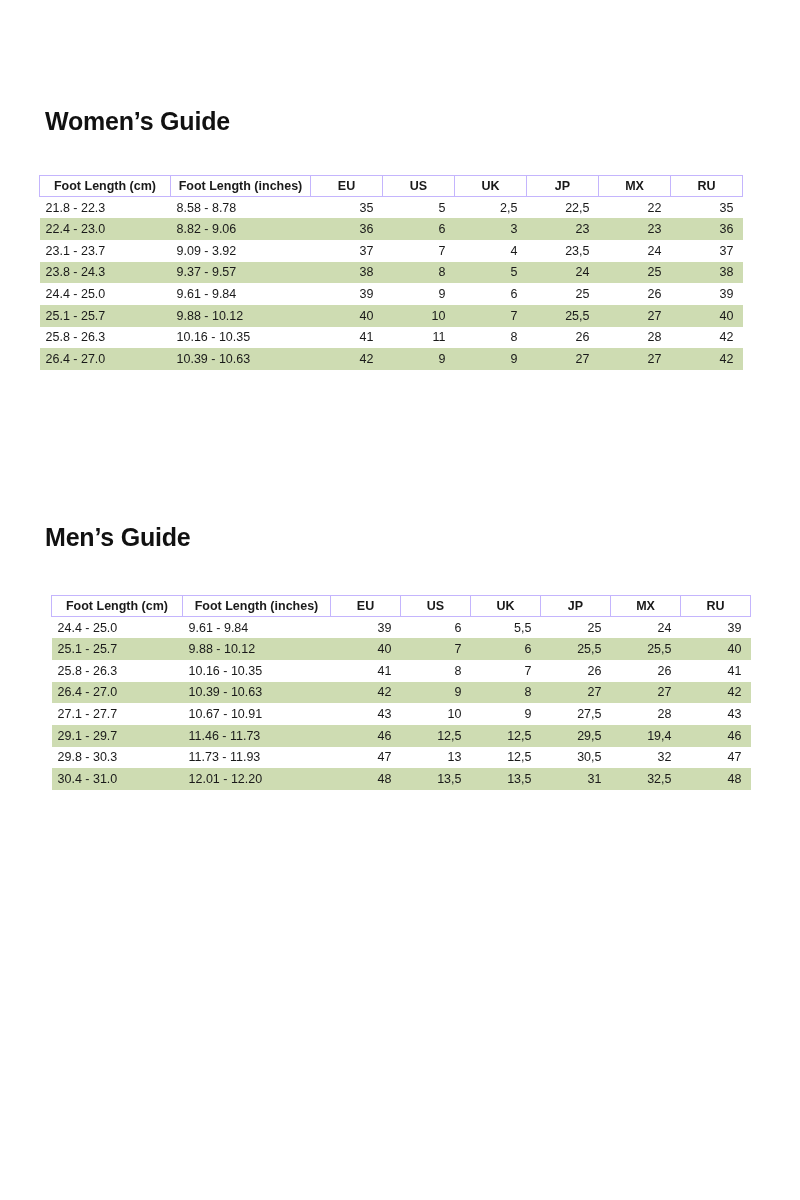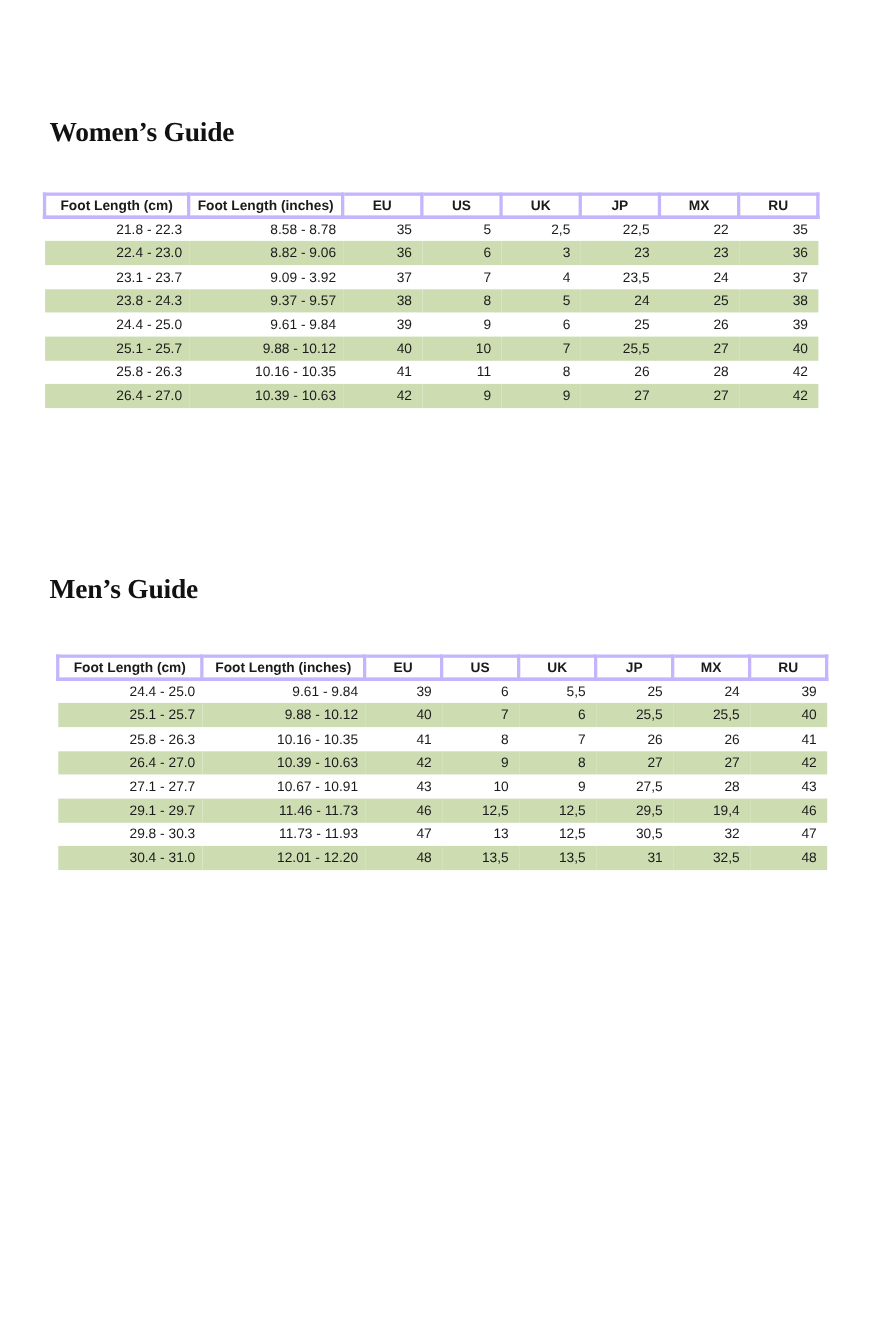--- a/index.html
+++ b/index.html
@@ -11,21 +11,21 @@
     width: 800px;
     height: 1200px;
     position: relative;
     font-family: "Liberation Sans", sans-serif;
     color: #000000;
     -webkit-font-smoothing: antialiased;
   }
 
   .section-title {
     position: absolute;
-    font-family: Liberation Serif, serif;
+    font-family: Liberation Sans, sans-serif;
     font-size: 25px;
     font-weight: bold;
     letter-spacing: -0.2px;
     color: #111111;
     white-space: nowrap;
   }
   #womens-title { left: 45px; top: 90px; }
   #mens-title   { left: 45px; top: 506px; }
 
   .guide-table {
@@ -36,39 +36,39 @@
     color: #1a1a1a;
     table-layout: fixed;
   }
   #womens-table { left: 39px; top: 175px; }
   #mens-table   { left: 51px; top: 595px; }
 
   .guide-table th {
     font-size: 12.5px;
     font-weight: bold;
     text-align: center;
-    border: 3px solid #c4b5fd;
+    border: 1px solid #c4b5fd;
     height: 21px;
     padding: 0 4px;
     background: #ffffff;
     white-space: nowrap;
     box-sizing: border-box;
   }
   .guide-table td {
     height: 21.7px;
     padding: 0 6px;
     border: none;
     white-space: nowrap;
     box-sizing: border-box;
     vertical-align: middle;
   }
   .guide-table tbody tr.band td {
     background: #cedcb2;
   }
-  td.text-col { text-align: right; }
+  td.text-col { text-align: left; }
   td.num-col  { text-align: right; padding-right: 9px; }
 
   
   .col-cm   { width: 131px; }
   .col-in   { width: 140px; }
   .col-num  { width: 72px; }
   #mens-table .col-cm  { width: 131px; }
   #mens-table .col-in  { width: 148px; }
   #mens-table .col-num { width: 70px; }
 </style>

